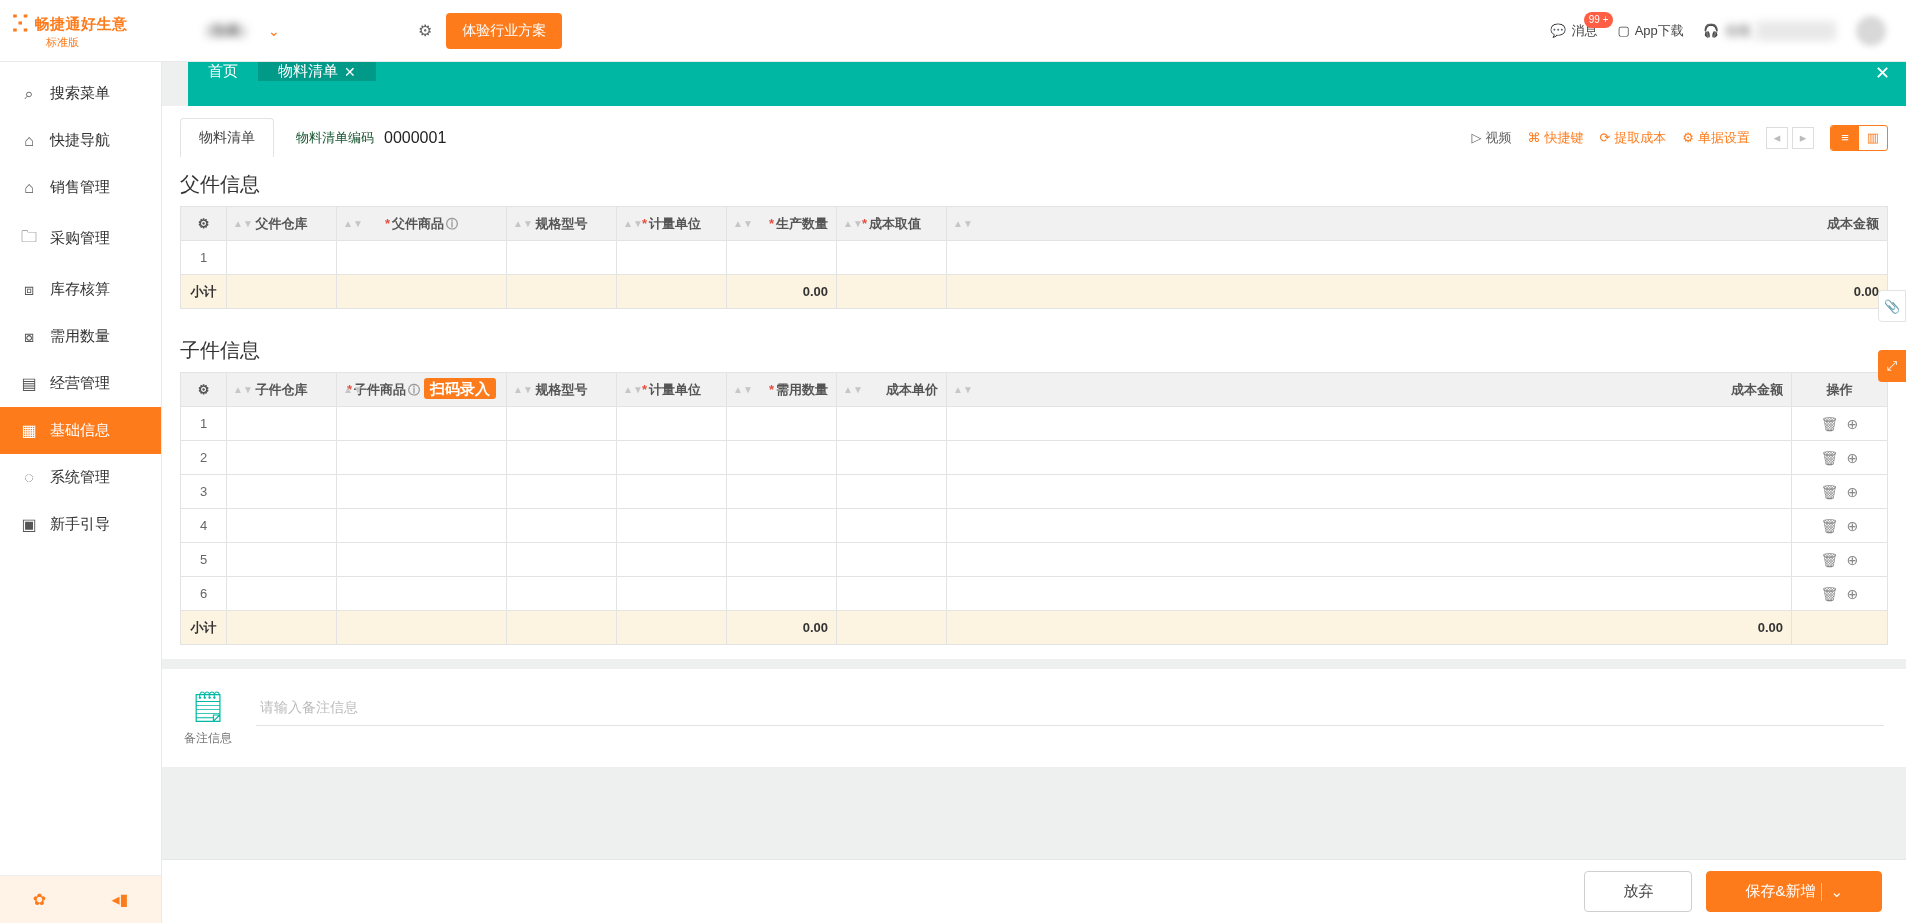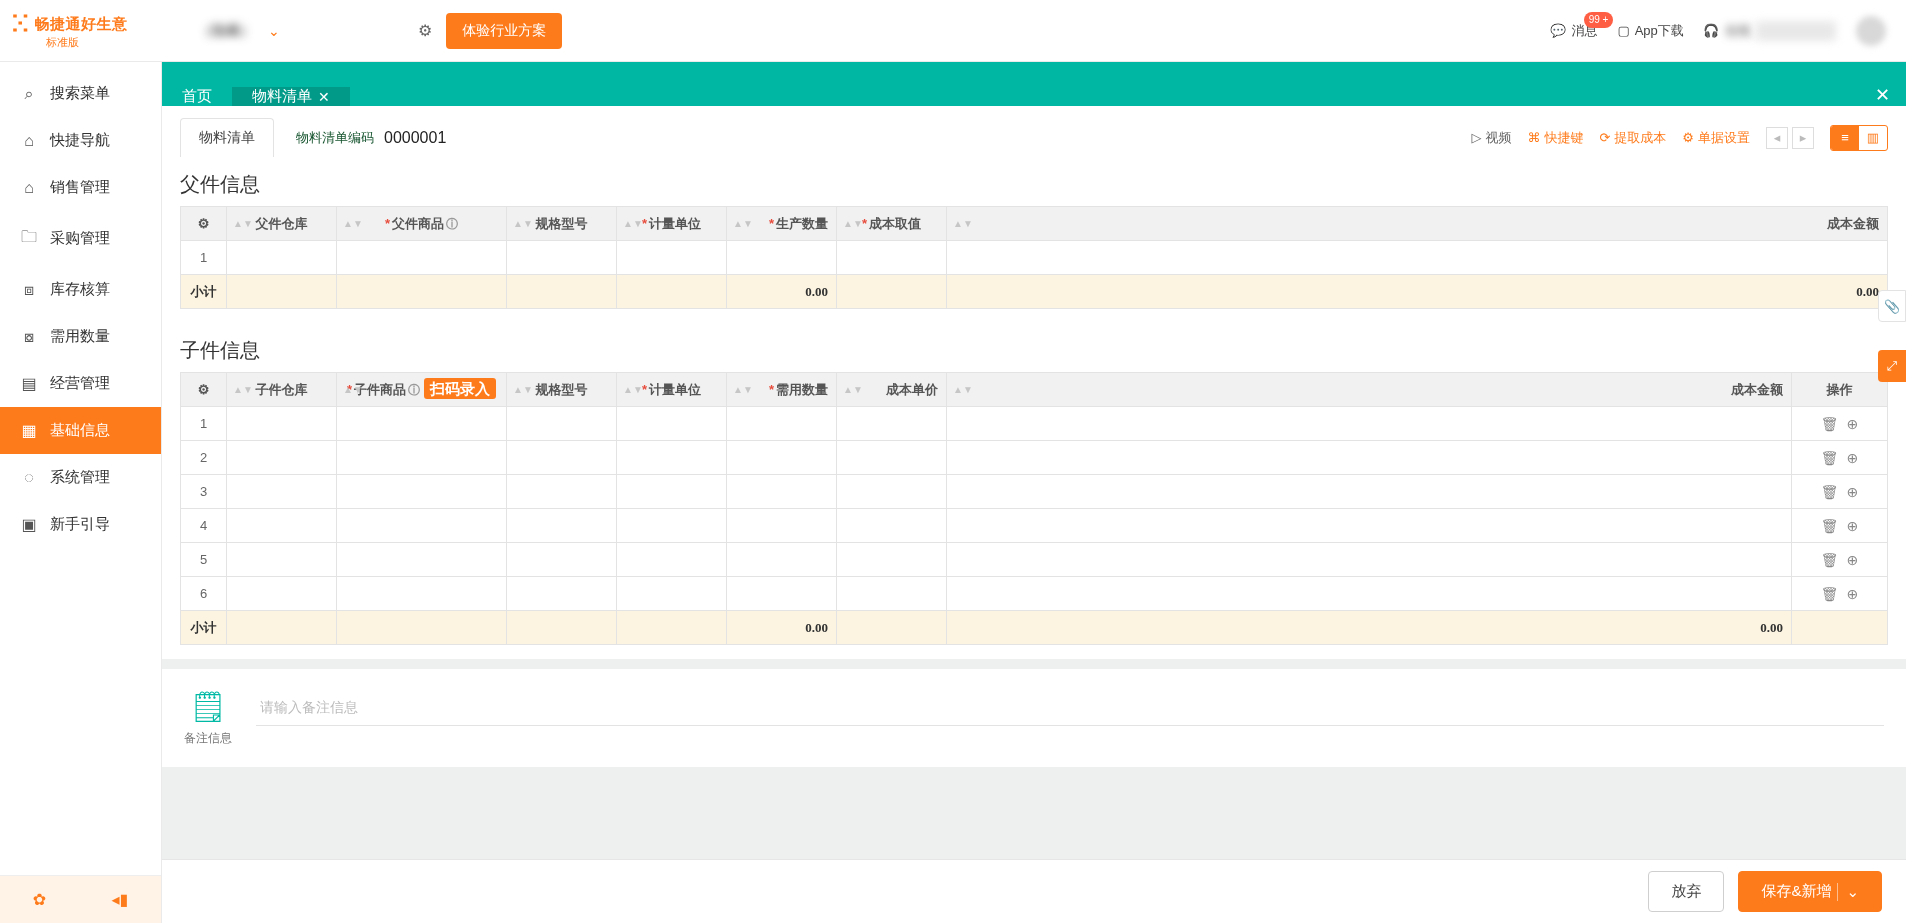--- a/index.html
+++ b/index.html
@@ -36,21 +36,21 @@
 .side-item { display: flex; align-items: center; gap: 12px; padding: 14px 20px; color: #333; font-size: 15px; cursor: pointer; }
 .side-item .ico { width: 18px; text-align: center; color: #555; font-size: 16px; }
 .side-item.active { background: #fe7b1c; color: #fff; }
 .side-item.active .ico { color: #fff; }
 .side-foot { border-top: 1px solid #eee; display: flex; align-items: center; justify-content: space-around; padding: 14px 0; background: #fff2e6; }
 .side-foot .fico { color: #fe7b1c; font-size: 16px; cursor: pointer; }
 
 
 .workspace { flex: 1; display: flex; flex-direction: column; min-width: 0; background: #eef0f0; position: relative; }
 
-.tabstrip { height: 44px; background: #00b7a3; display: flex; align-items: flex-end; color: #fff; position: relative; }
+.tabstrip { height: 44px; background: #00b7a3; display: flex; align-items: flex-start; color: #fff; position: relative; margin-left: 26px; }
 .tabstrip .tab { display: flex; align-items: center; padding: 0 20px; font-size: 15px; cursor: pointer; }
 .tabstrip .tab.current { background: #019a89; }
 .tabstrip .tab .close { margin-left: 6px; font-size: 14px; }
 .tabstrip-close { margin-left: auto; display: flex; align-items: center; padding: 0 16px; font-size: 18px; cursor: pointer; }
 
 .page { flex: 1; overflow: auto; padding: 0 0 78px 0; }
 
 
 .card { background: #fff; margin: 0 0 10px 0; }
 .page-head { display: flex; align-items: center; padding: 12px 18px 0 18px; }
@@ -69,41 +69,41 @@
 
 .sect-title { padding: 14px 18px 8px 18px; font-size: 20px; color: #333; }
 
 
 .gridwrap { padding: 0 18px 14px 18px; }
 table.grid { width: 100%; border-collapse: collapse; table-layout: fixed; }
 .grid th, .grid td { border: 1px solid #e3e3e3; height: 34px; padding: 0 8px; font-size: 13px; }
 .grid thead th { background: #f1f1f1; color: #555; font-weight: 600; position: relative; }
 .grid thead th.num, .grid td.num { text-align: right; }
 .grid tbody td.idx { text-align: center; color: #666; }
-.grid tbody tr.sub td { background: #fcf4e1; font-weight: 600; font-family: Liberation Serif, serif; }
+.grid tbody tr.sub td { background: #fcf4e1; font-weight: 600; }
 .grid tbody tr.sub td:first-child { text-align: center; }
 .req { color: #e74c3c; margin-right: 2px; }
 .sorter { color: #c6c6c6; font-size: 10px; position: absolute; left: 6px; top: 50%; transform: translateY(-50%); display: flex; flex-direction: column; line-height: 6px; }
 .th-gear { text-align: center; }
 .col-action { text-align: center; }
 .ac-ico { color: #888; font-size: 14px; cursor: pointer; margin: 0 4px; }
 .scan-tag { background: #fe7b1c; color: #fff; font-size: 15px; border-radius: 3px; padding: 2px 6px; margin-left: 4px; }
 .q-ico { color: #999; margin-left: 2px; font-size: 12px; }
 
 
 .remark-card { display: flex; align-items: flex-start; padding: 20px 22px; gap: 24px; }
 .remark-ico-box { display: flex; flex-direction: column; align-items: center; gap: 6px; }
 .remark-ico { color: #00b9a5; font-size: 30px; }
 .remark-lbl { font-size: 12px; color: #777; }
 .remark-input { flex: 1; border: none; border-bottom: 1px solid #e3e3e3; padding: 10px 4px; font-size: 14px; outline: none; color: #333; }
 .remark-input::placeholder { color: #bcbcbc; }
 
 
 .footbar { position: fixed; left: 162px; right: 0; bottom: 0; height: 64px; background: #fff; border-top: 1px solid #e6e6e6; display: flex; align-items: center; justify-content: flex-end; padding: 0 24px; gap: 14px; }
-.btn { border-radius: 4px; padding: 10px 22px; font-size: 15px; cursor: pointer; border: 1px solid; }
+.btn { border-radius: 4px; padding: 10px 38px; font-size: 15px; cursor: pointer; border: 1px solid; }
 .btn-default { background: #fff; color: #444; border-color: #cfcfcf; }
 .btn-primary { background: #fe7b1c; color: #fff; border-color: #fe7b1c; display: flex; align-items: center; gap: 6px; }
 .btn-primary .chev { border-left: 1px solid rgba(255,255,255,0.5); padding-left: 8px; }
 
 
 .floater { position: absolute; right: 0; width: 28px; height: 32px; display: flex; align-items: center; justify-content: center; border-radius: 4px 0 0 4px; cursor: pointer; }
 .float-attach { top: 228px; background: #fff; border: 1px solid #e3e3e3; color: #888; }
 .float-expand { top: 288px; background: #fe7b1c; color: #fff; }
 
 

